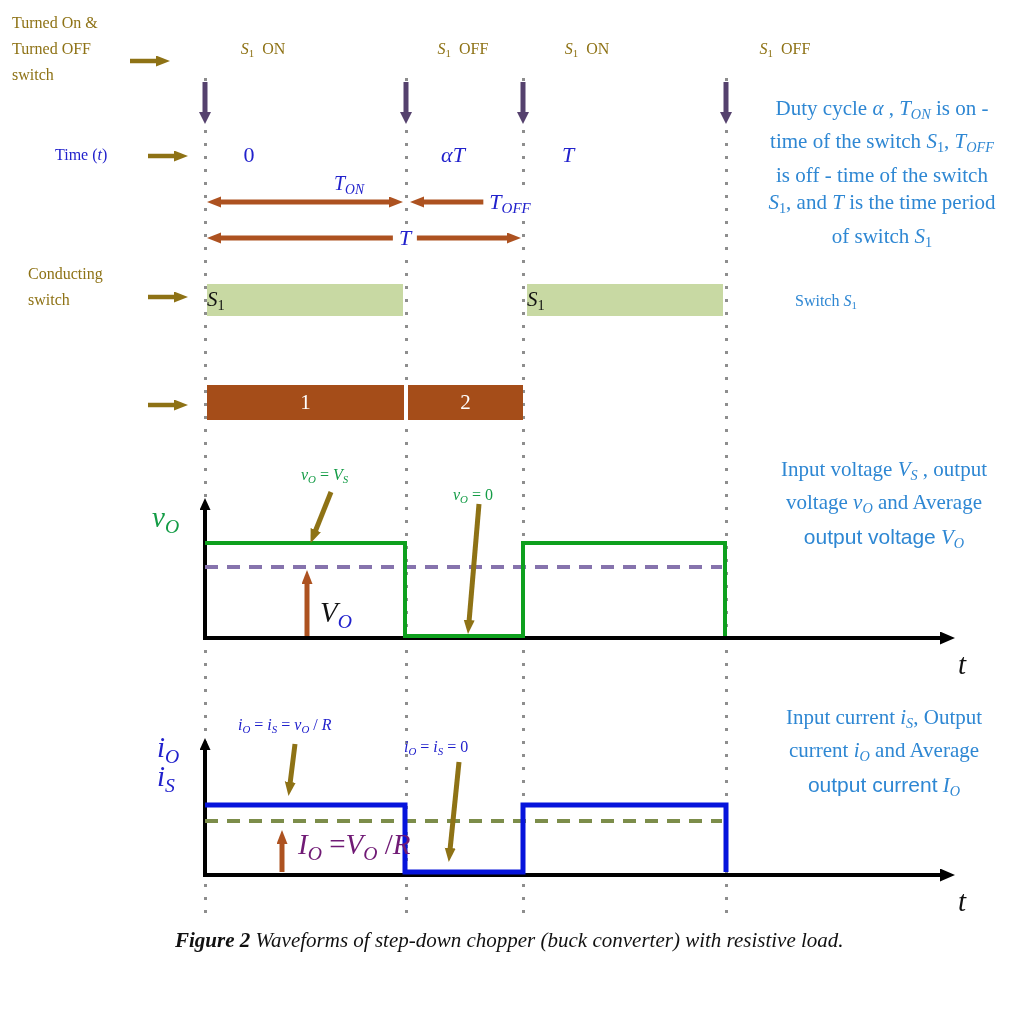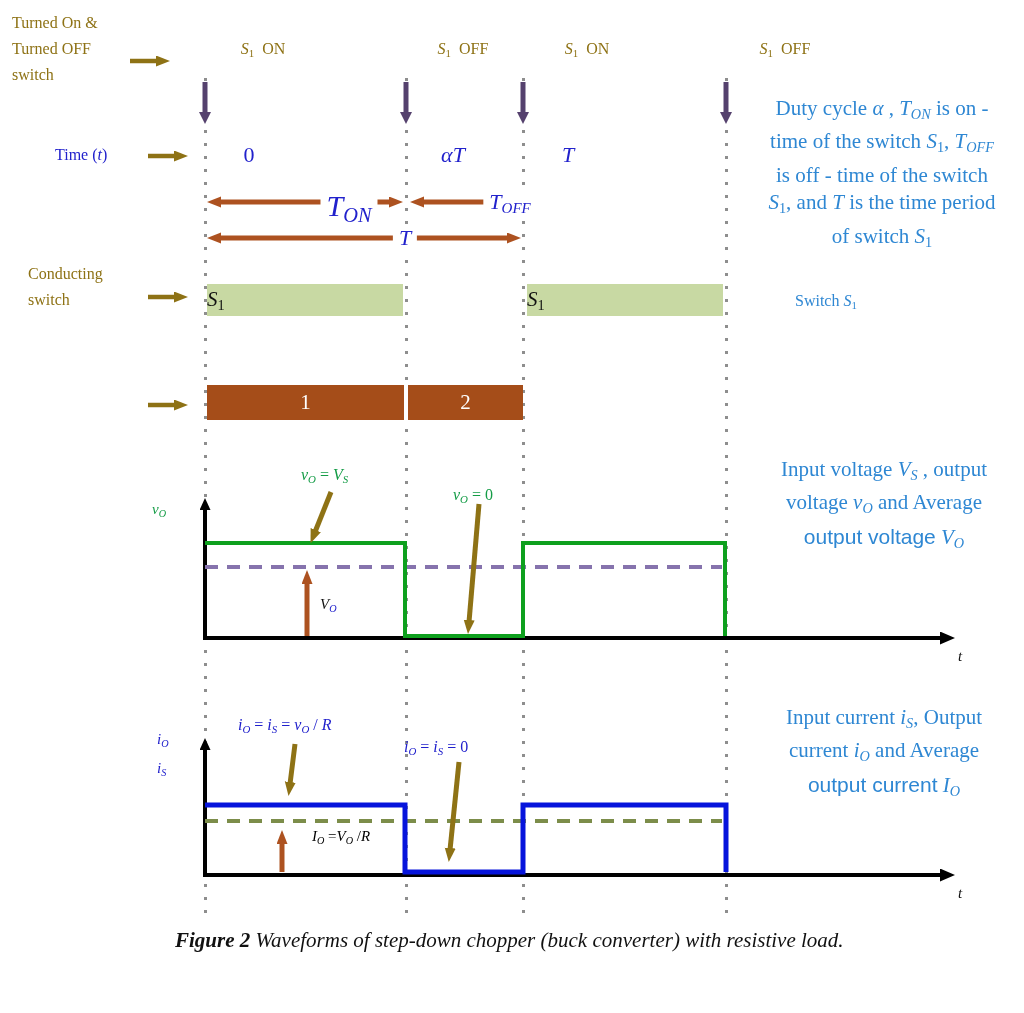--- a/index.html
+++ b/index.html
@@ -7,21 +7,21 @@
           font-family:"Liberation Serif","DejaVu Serif",serif;}
   .vdots{position:absolute;width:3px;top:78px;height:844px;
          background:repeating-linear-gradient(to bottom,#8e8e8e 0 3px,transparent 3px 13px);}
   svg.overlay{position:absolute;left:0;top:0;z-index:2;}
   .lbl{position:absolute;z-index:3;white-space:nowrap;}
   .olive{color:#8e7215;}
   .blue{color:#2121cc;}
   .lblue{color:#2e87d3;}
   .greent{color:#149c46;}
   .f21{font-size:16px;line-height:26px;}
-  .f22{font-size:15px;}
+  .f22{font-size:29px;}
   .ctr{transform:translateX(-50%);margin-left:47px;}
   .whitebg{background:#fff;padding:0 6px;}
   .tick{background:#fff;padding:0 3px;font-size:22px;}
   .note{width:292px;text-align:center;font-size:21px;line-height:27.5px;}
   .sans{font-family:"Liberation Sans","DejaVu Sans",sans-serif;font-size:21px;}
   sub{font-size:0.68em;vertical-align:-0.28em;}
   .sub-blue{color:#2121cc;}
   .gbar{position:absolute;top:284px;height:32px;background:#c8d9a3;z-index:3;
         display:flex;align-items:center;justify-content:flex-start;font-size:21px;color:#111;}
   .modewrap{position:absolute;left:207px;top:385px;width:316px;height:35px;background:#fff;z-index:3;}
@@ -117,21 +117,21 @@
 
   <div class="lbl olive f21 ctr" style="left:216px;top:36px"><i>S</i><sub>1</sub>&nbsp; ON</div>
   <div class="lbl olive f21 ctr" style="left:416px;top:36px"><i>S</i><sub>1</sub>&nbsp; OFF</div>
   <div class="lbl olive f21 ctr" style="left:540px;top:36px"><i>S</i><sub>1</sub>&nbsp; ON</div>
   <div class="lbl olive f21 ctr" style="left:738px;top:36px"><i>S</i><sub>1</sub>&nbsp; OFF</div>
 
   <div class="lbl blue tick ctr" style="left:202px;top:142px">0</div>
   <div class="lbl blue tick ctr" style="left:406px;top:142px"><i>αT</i></div>
   <div class="lbl blue tick ctr" style="left:521px;top:142px"><i>T</i></div>
 
-  <div class="lbl blue whitebg ctr" style="left:302px;top:189px;font-size:30px"><i>T<sub>ON</sub></i></div>
+  <div class="lbl blue whitebg ctr" style="left:302px;top:172px;font-size:20px"><i>T<sub>ON</sub></i></div>
   <div class="lbl blue whitebg ctr" style="left:463px;top:189px;font-size:22px"><i>T<sub>OFF</sub></i></div>
   <div class="lbl blue whitebg ctr" style="left:358px;top:225px;font-size:22px"><i>T</i></div>
 
   <div class="gbar" style="left:207px;width:196px">
       <span><i>S</i><sub>1</sub></span>
     </div>
   <div class="gbar" style="left:527px;width:196px">
       <span><i>S</i><sub>1</sub></span>
     </div>
 
@@ -147,21 +147,21 @@
   <div class="lbl greent f22" style="left:152px;top:501px"><i>v<sub>O</sub></i></div>
   <div class="lbl greent f21" style="left:301px;top:462px"><i>v<sub>O</sub></i> = <i>V<sub>S</sub></i></div>
   <div class="lbl greent f21" style="left:453px;top:482px"><i>v<sub>O</sub></i> = 0</div>
   <div class="lbl f22" style="left:320px;top:596px;color:#111"><i>V</i><sub class="sub-blue"><i>O</i></sub></div>
   <div class="lbl f22" style="left:958px;top:648px;color:#111"><i>t</i></div>
 
   <div class="lbl blue f22" style="left:157px;top:731px"><i>i<sub>O</sub></i></div>
   <div class="lbl blue f22" style="left:157px;top:760px"><i>i<sub>S</sub></i></div>
   <div class="lbl blue f21" style="left:238px;top:712px"><i>i<sub>O</sub></i> = <i>i<sub>S</sub></i> = <i>v<sub>O</sub></i> / <i>R</i></div>
   <div class="lbl blue f21" style="left:404px;top:734px"><i>i<sub>O</sub></i> = <i>i<sub>S</sub></i> = 0</div>
-  <div class="lbl f22" style="left:312px;top:828px;color:#000000"><i>I<sub>O</sub></i> =<i>V<sub>O</sub></i> /<i>R</i></div>
+  <div class="lbl f22" style="left:298px;top:828px;color:#701a75"><i>I<sub>O</sub></i> =<i>V<sub>O</sub></i> /<i>R</i></div>
   <div class="lbl f22" style="left:958px;top:885px;color:#111"><i>t</i></div>
 
   <div class="lbl lblue note" style="left:736px;top:95px">Duty cycle <i>α</i> , <i>T<sub>ON</sub></i> is on -<br>time of the switch <i>S</i><sub>1</sub>, <i>T<sub>OFF</sub></i><br>is off - time of the switch<br><i>S</i><sub>1</sub>, and <i>T</i> is the time period<br>of switch <i>S</i><sub>1</sub></div>
   <div class="lbl lblue f21" style="left:795px;top:288px">Switch <i>S</i><sub>1</sub></div>
   <div class="lbl lblue note" style="left:738px;top:456px">Input voltage <i>V<sub>S</sub></i> , output<br>voltage <i>v<sub>O</sub></i> and Average<br><span class="sans">output voltage</span> <i>V<sub>O</sub></i></div>
   <div class="lbl lblue note" style="left:738px;top:704px">Input current <i>i<sub>S</sub></i>, Output<br>current <i>i<sub>O</sub></i> and Average<br><span class="sans">output current</span> <i>I<sub>O</sub></i></div>
 
   <div class="caption"><b>Figure 2</b><span> Waveforms of step-down chopper (buck converter) with resistive load.</span></div>
 
 </div>

